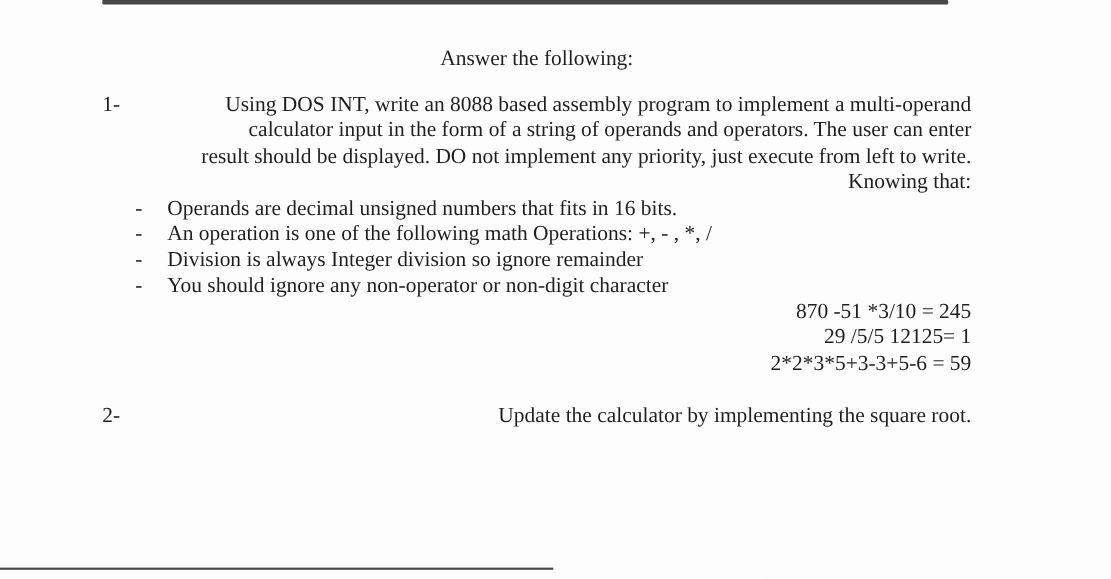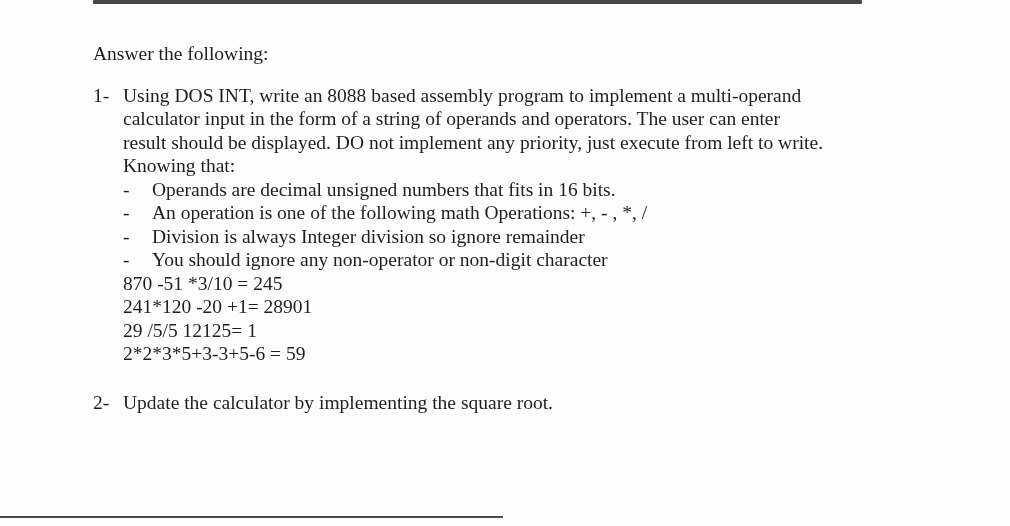--- a/index.html
+++ b/index.html
@@ -36,37 +36,39 @@
     background: #4a4a4a;
   }
   .content {
     position: absolute;
     top: 42px;
     left: 93px;
     width: 790px;
   }
   .heading {
     margin: 0 0 18px 0;
+    text-align: center;
   }
   .qitem {
     display: flex;
     align-items: flex-start;
   }
   .qitem.q2 {
     margin-top: 25px;
   }
   .qnum {
     width: 30px;
     flex: 0 0 30px;
   }
   .qbody {
     flex: 1 1 auto;
   }
   .pline {
     white-space: nowrap;
+    text-align: right;
   }
   .bullet {
     display: flex;
   }
   .bullet .dash {
     width: 29px;
     flex: 0 0 29px;
   }
 </style>
 </head>
@@ -97,21 +99,20 @@
         <div class="bullet">
           <span class="dash">-</span>
           <span>Division is always Integer division so ignore remainder</span>
         </div>
         <div class="bullet">
           <span class="dash">-</span>
           <span>You should ignore any non-operator or non-digit character</span>
         </div>
 
         <div class="pline">870 -51 *3/10 = 245</div>
-        <div class="pline">241*120 -20 +1= 28901</div>
         <div class="pline">29 /5/5 12125= 1</div>
         <div class="pline">2*2*3*5+3-3+5-6 = 59</div>
       </div>
     </div>
 
     <div class="qitem q2">
       <div class="qnum">2-</div>
       <div class="qbody">
         <div class="pline">Update the calculator by implementing the square root.</div>
       </div>

